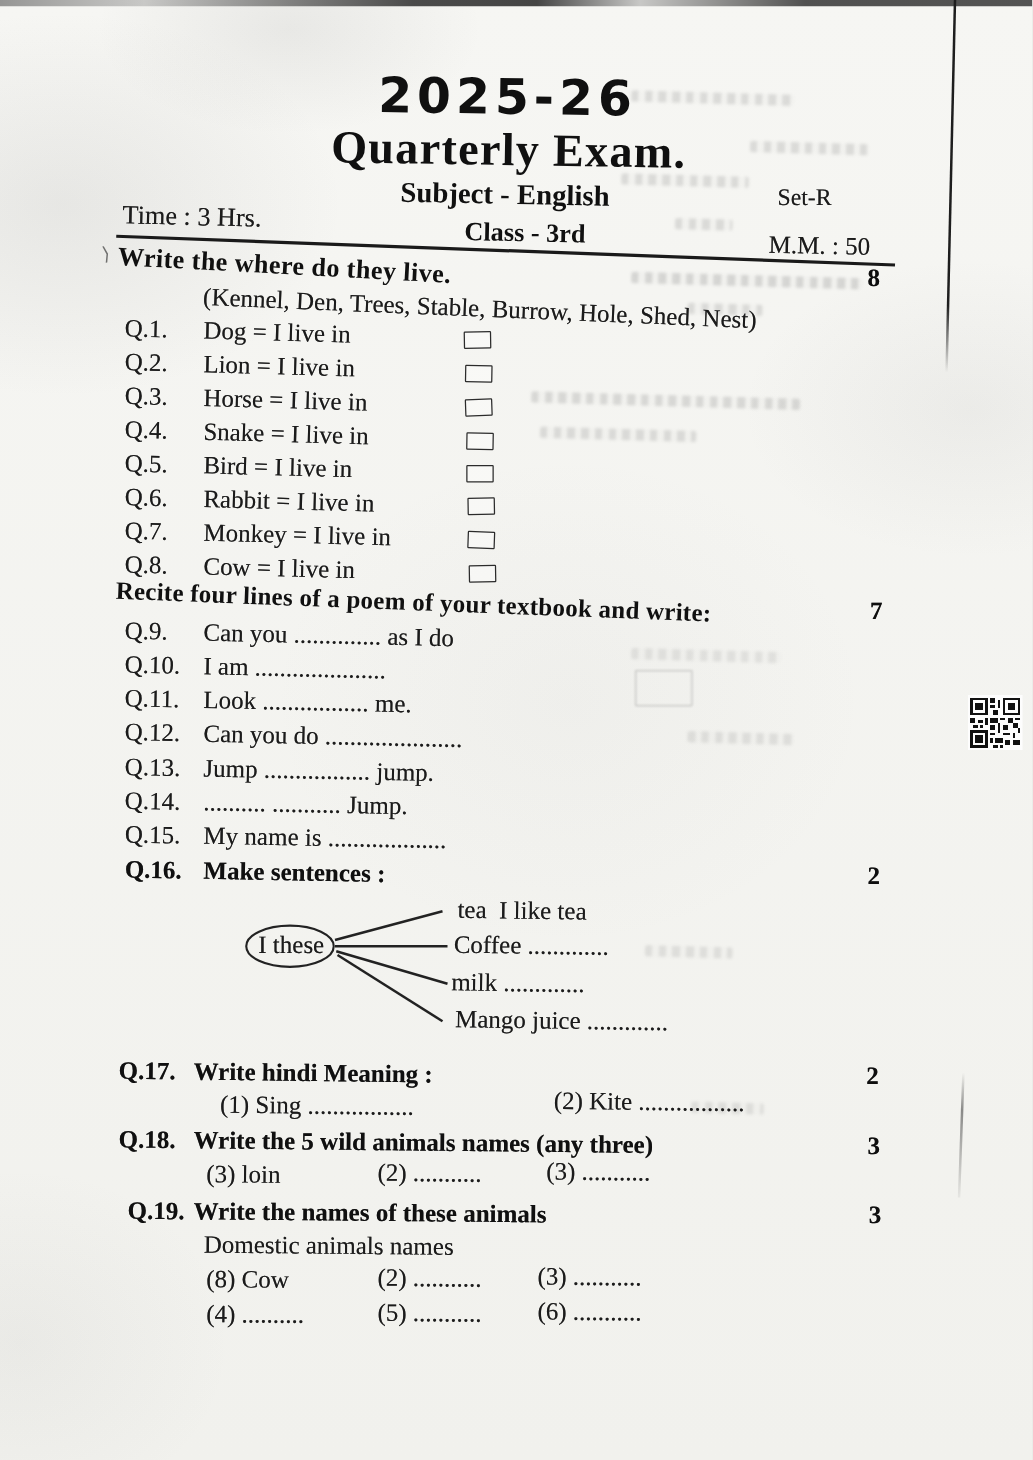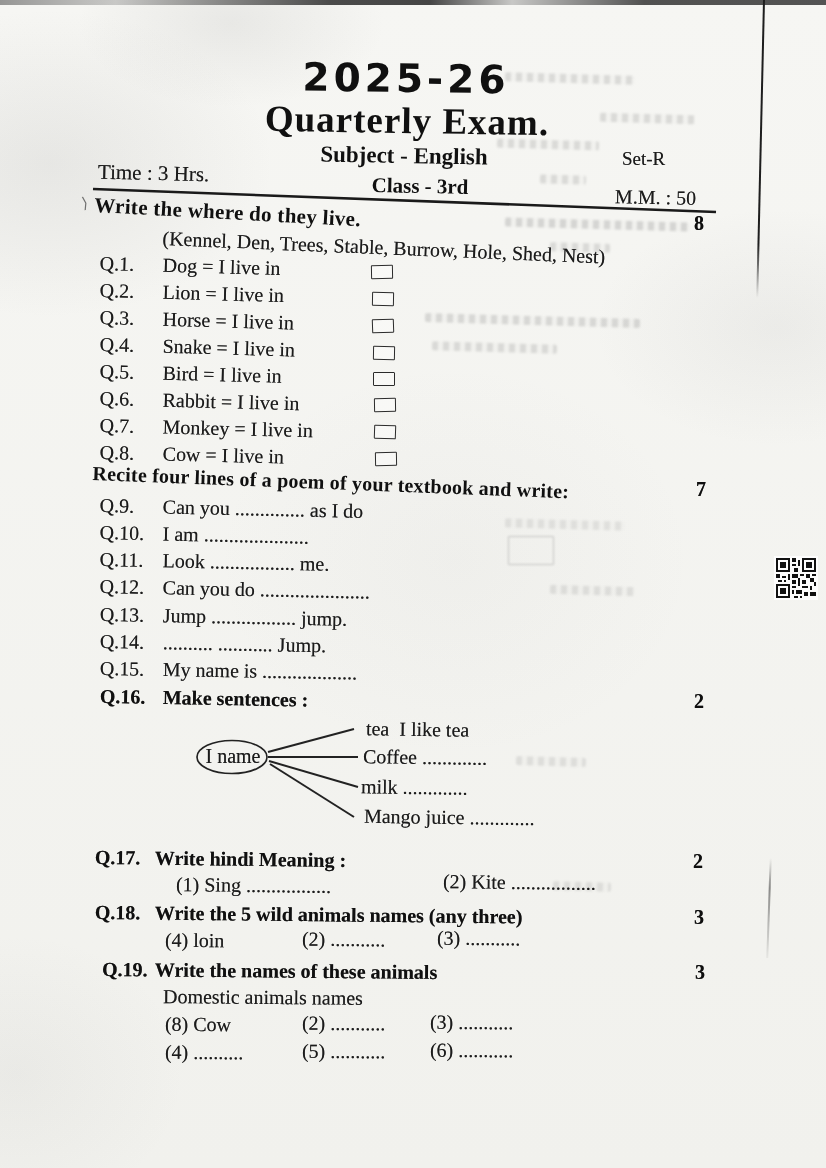--- a/index.html
+++ b/index.html
@@ -105,34 +105,34 @@
   <div class="row" style="top:521px;transform:rotate(1.3deg);"><span class="qno">Q.10.</span><span>I am .....................</span></div>
   <div class="row" style="top:548px;transform:rotate(1.2deg);"><span class="qno">Q.11.</span><span>Look ................. me.</span></div>
   <div class="row" style="top:575px;transform:rotate(1.2deg);"><span class="qno">Q.12.</span><span>Can you do ......................</span></div>
   <div class="row" style="top:603px;transform:rotate(1.1deg);"><span class="qno">Q.13.</span><span>Jump ................. jump.</span></div>
   <div class="row" style="top:630px;transform:rotate(1.1deg);"><span class="qno">Q.14.</span><span>.......... ........... Jump.</span></div>
   <div class="row" style="top:657px;transform:rotate(1deg);"><span class="qno">Q.15.</span><span>My name is ...................</span></div>
 
   <div class="row b" style="top:685px;transform:rotate(1deg);"><span class="qno">Q.16.</span><span>Make sentences :</span></div>
   <div class="mark" style="left:694px;top:690px;">2</div>
 
-  <div class="abs txt" style="left:205px;top:745px;width:56px;text-align:center;">I name</div>
+  <div class="abs txt" style="left:205px;top:745px;width:56px;text-align:center;">I these</div>
   <div class="abs txt" style="left:366px;top:718px;transform:rotate(.8deg);">tea  I like tea</div>
   <div class="abs txt" style="left:363px;top:746px;transform:rotate(.8deg);">Coffee .............</div>
   <div class="abs txt" style="left:361px;top:776px;transform:rotate(.8deg);">milk .............</div>
   <div class="abs txt" style="left:364px;top:806px;transform:rotate(.8deg);">Mango juice .............</div>
 
   <div class="row b" style="left:95px;top:846px;transform:rotate(.7deg);"><span class="qno" style="width:60px;">Q.17.</span><span>Write hindi Meaning :</span></div>
   <div class="mark" style="left:693px;top:850px;">2</div>
   <div class="abs txt" style="left:176px;top:874px;transform:rotate(.7deg);">(1) Sing .................</div>
   <div class="abs txt" style="left:443px;top:871px;transform:rotate(.7deg);">(2) Kite .................</div>
 
   <div class="row b" style="left:95px;top:901px;transform:rotate(.6deg);"><span class="qno" style="width:60px;">Q.18.</span><span>Write the 5 wild animals names (any three)</span></div>
   <div class="mark" style="left:694px;top:906px;">3</div>
-  <div class="abs txt" style="left:165px;top:929px;transform:rotate(.6deg);">(4) loin</div>
+  <div class="abs txt" style="left:165px;top:929px;transform:rotate(.6deg);">(3) loin</div>
   <div class="abs txt" style="left:302px;top:928px;transform:rotate(.6deg);">(2) ...........</div>
   <div class="abs txt" style="left:437px;top:927px;transform:rotate(.6deg);">(3) ...........</div>
 
   <div class="row b" style="left:95px;top:958px;transform:rotate(.5deg);"><span class="qno" style="width:60px;text-align:center;">Q.19.</span><span>Write the names of these animals</span></div>
   <div class="mark" style="left:695px;top:961px;">3</div>
   <div class="abs txt" style="left:163px;top:986px;transform:rotate(.5deg);">Domestic animals names</div>
   <div class="abs txt" style="left:165px;top:1013px;transform:rotate(.5deg);">(8) Cow</div>
   <div class="abs txt" style="left:302px;top:1012px;transform:rotate(.5deg);">(2) ...........</div>
   <div class="abs txt" style="left:430px;top:1011px;transform:rotate(.5deg);">(3) ...........</div>
   <div class="abs txt" style="left:165px;top:1041px;transform:rotate(.5deg);">(4) ..........</div>

